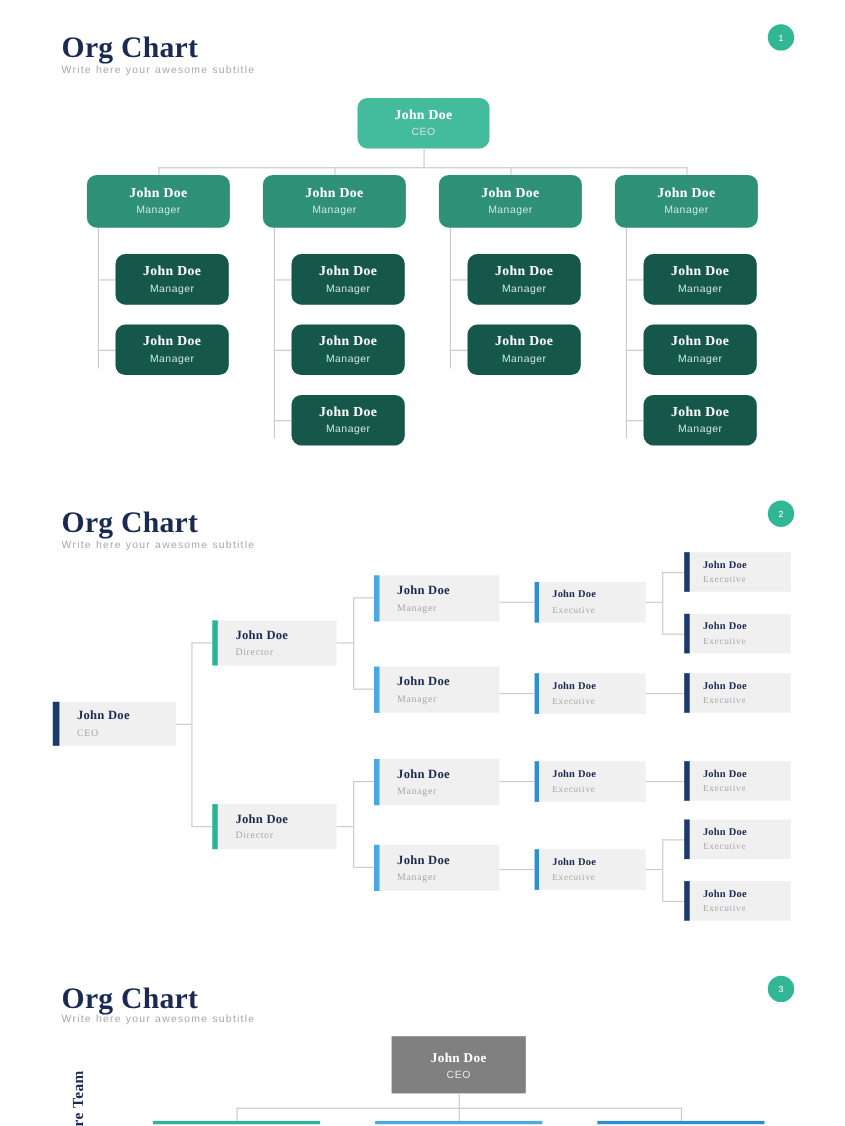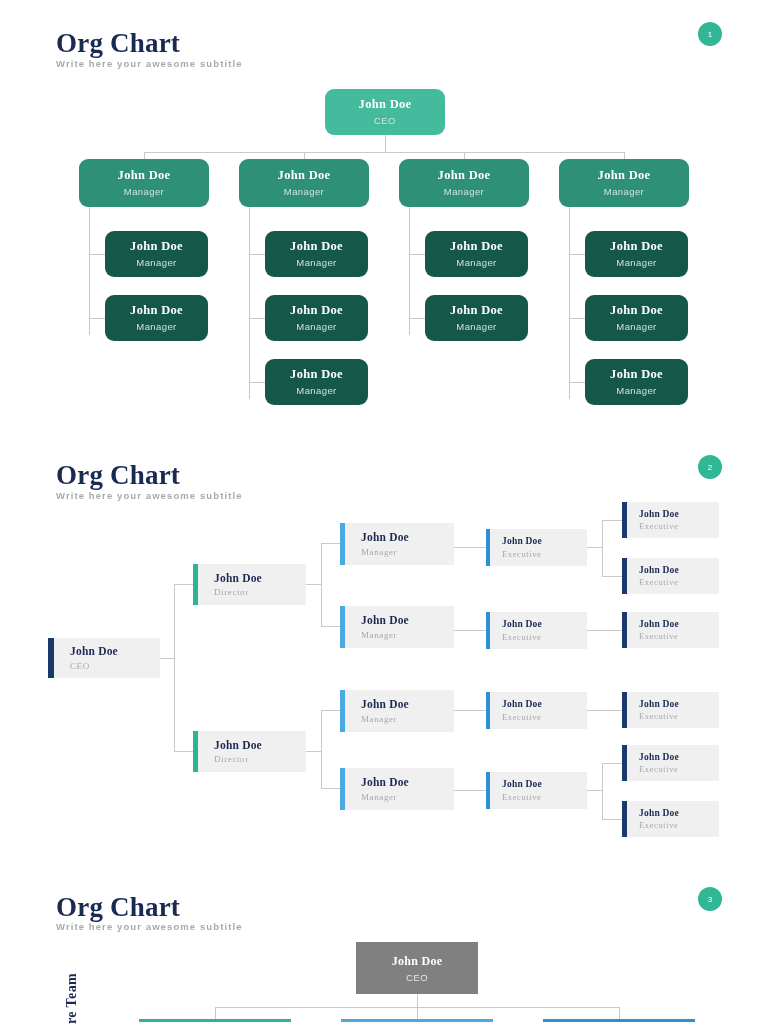--- a/index.html
+++ b/index.html
@@ -22,21 +22,20 @@
     letter-spacing: .2px;
     white-space: nowrap;
   }
   .slide-sub {
     position: absolute;
     font-family: "Liberation Sans", sans-serif;
     font-size: 9.5px;
     color: #a7a9ac;
     letter-spacing: 1.1px;
     white-space: nowrap;
-    font-weight: bold;
   }
   .page-badge {
     position: absolute;
     width: 24px; height: 24px;
     border-radius: 50%;
     background: #31b795;
     color: #fff;
     font-size: 8px;
     display: flex; align-items: center; justify-content: center;
     font-family: "Liberation Sans", sans-serif;

